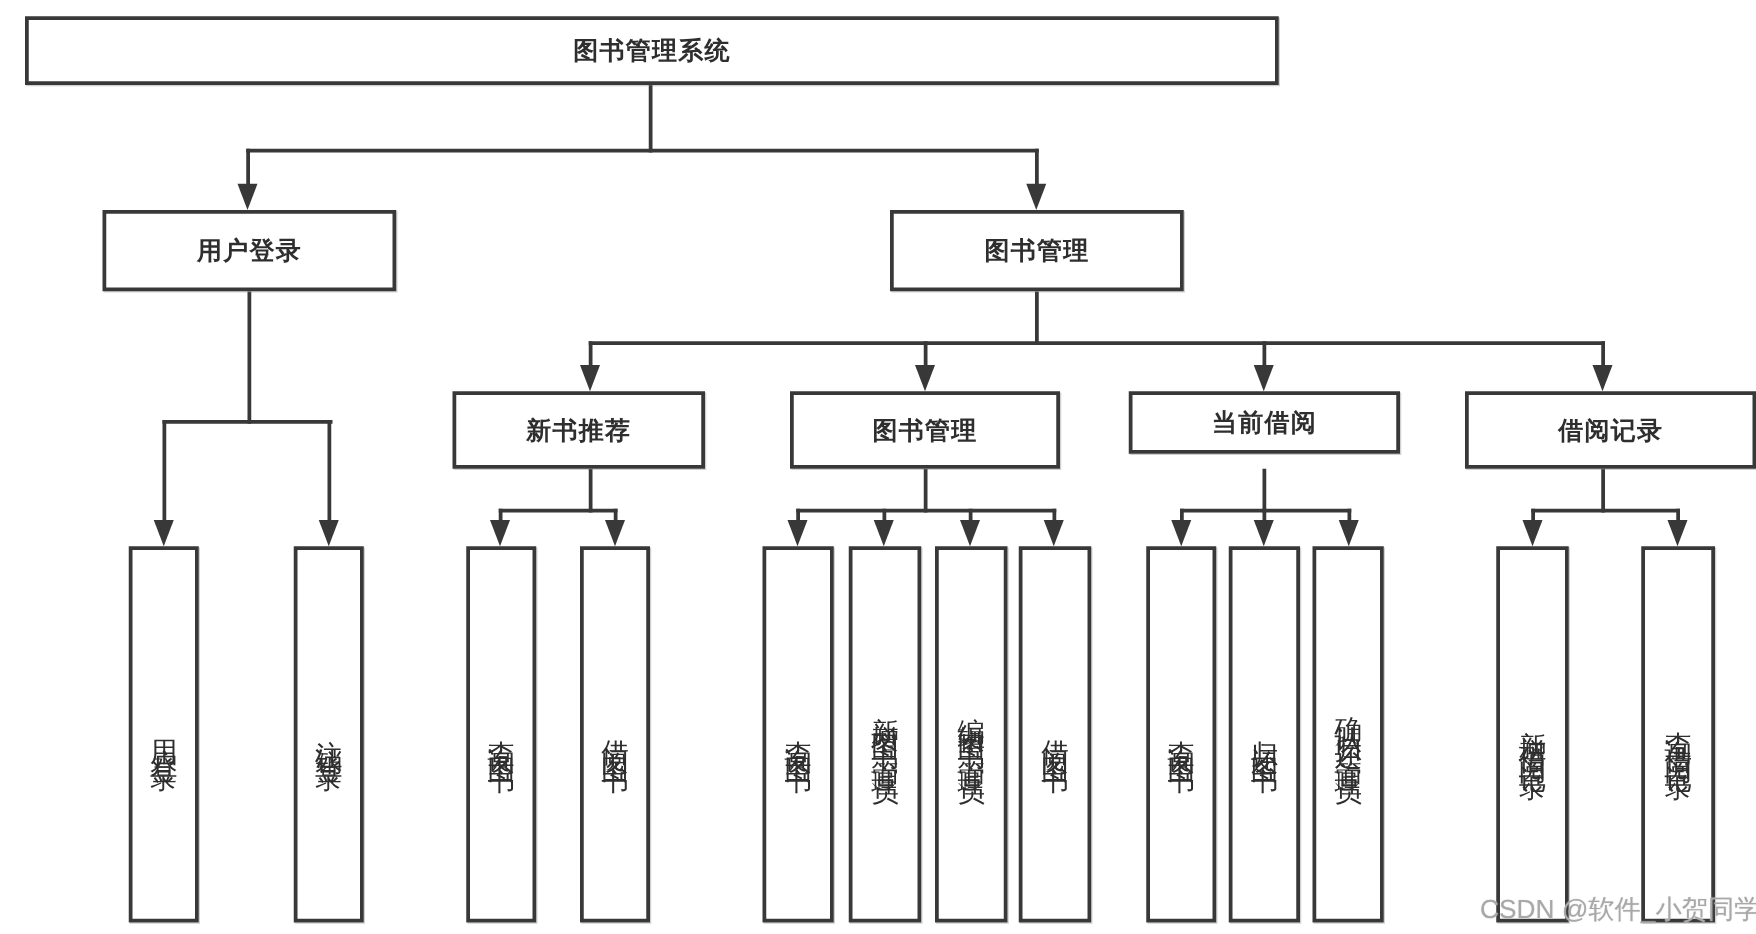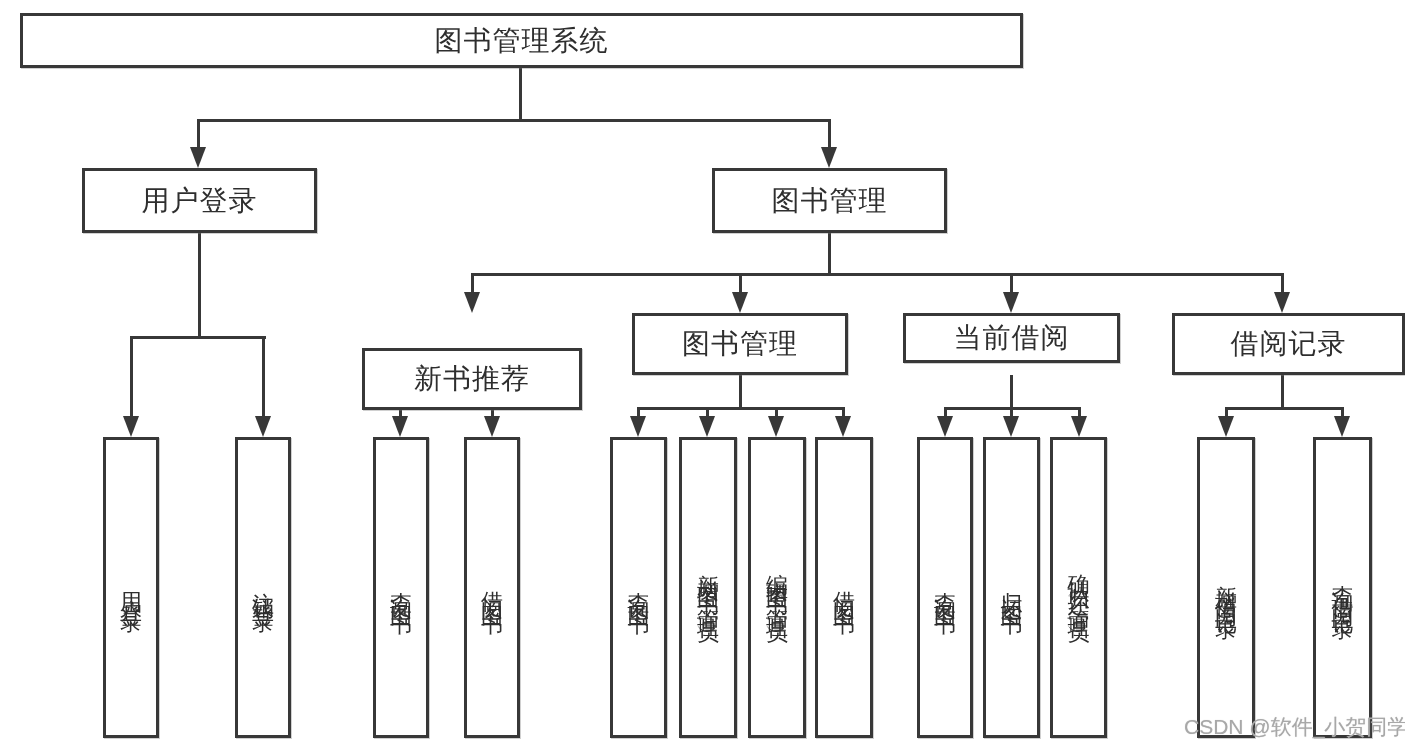--- a/index.html
+++ b/index.html
@@ -15,23 +15,24 @@
     position:absolute;
     background:#ffffff;
     border:3px solid #383838;
     display:flex;
     align-items:center;
     justify-content:center;
     color:#2e2e2e;
     box-shadow:1px 1px 0 rgba(120,120,120,.35);
   }
   .box.h span {
-    font-size:28px;
+    font-size:20px;
     letter-spacing:1px;
     white-space:nowrap;
+    font-weight:bold;
   }
   .box.v span {
     writing-mode:vertical-rl;
     font-size:22px;
     letter-spacing:7px;
     line-height:1;
   }
   .hline, .vline { position:absolute; background:#383838; }
   .hline { height:3px; }
   .vline { width:3px; }
@@ -119,21 +120,21 @@
     <span>图书管理系统</span>
   </div>
 
   <div class="box h" style="left:82px;top:168px;width:235px;height:65px;">
     <span>用户登录</span>
   </div>
   <div class="box h" style="left:712px;top:168px;width:235px;height:65px;justify-content:center;">
     <span>图书管理</span>
   </div>
 
-  <div class="box h" style="left:362px;top:313px;width:220px;height:62px;margin-top:35px;">
+  <div class="box h" style="left:362px;top:313px;width:202px;height:62px;">
     <span>新书推荐</span>
   </div>
   <div class="box h" style="left:632px;top:313px;width:216px;height:62px;">
     <span>图书管理</span>
   </div>
   <div class="box h" style="left:903px;top:313px;width:217px;height:50px;">
     <span>当前借阅</span>
   </div>
   <div class="box h" style="left:1172px;top:313px;width:233px;height:62px;">
     <span>借阅记录</span>

